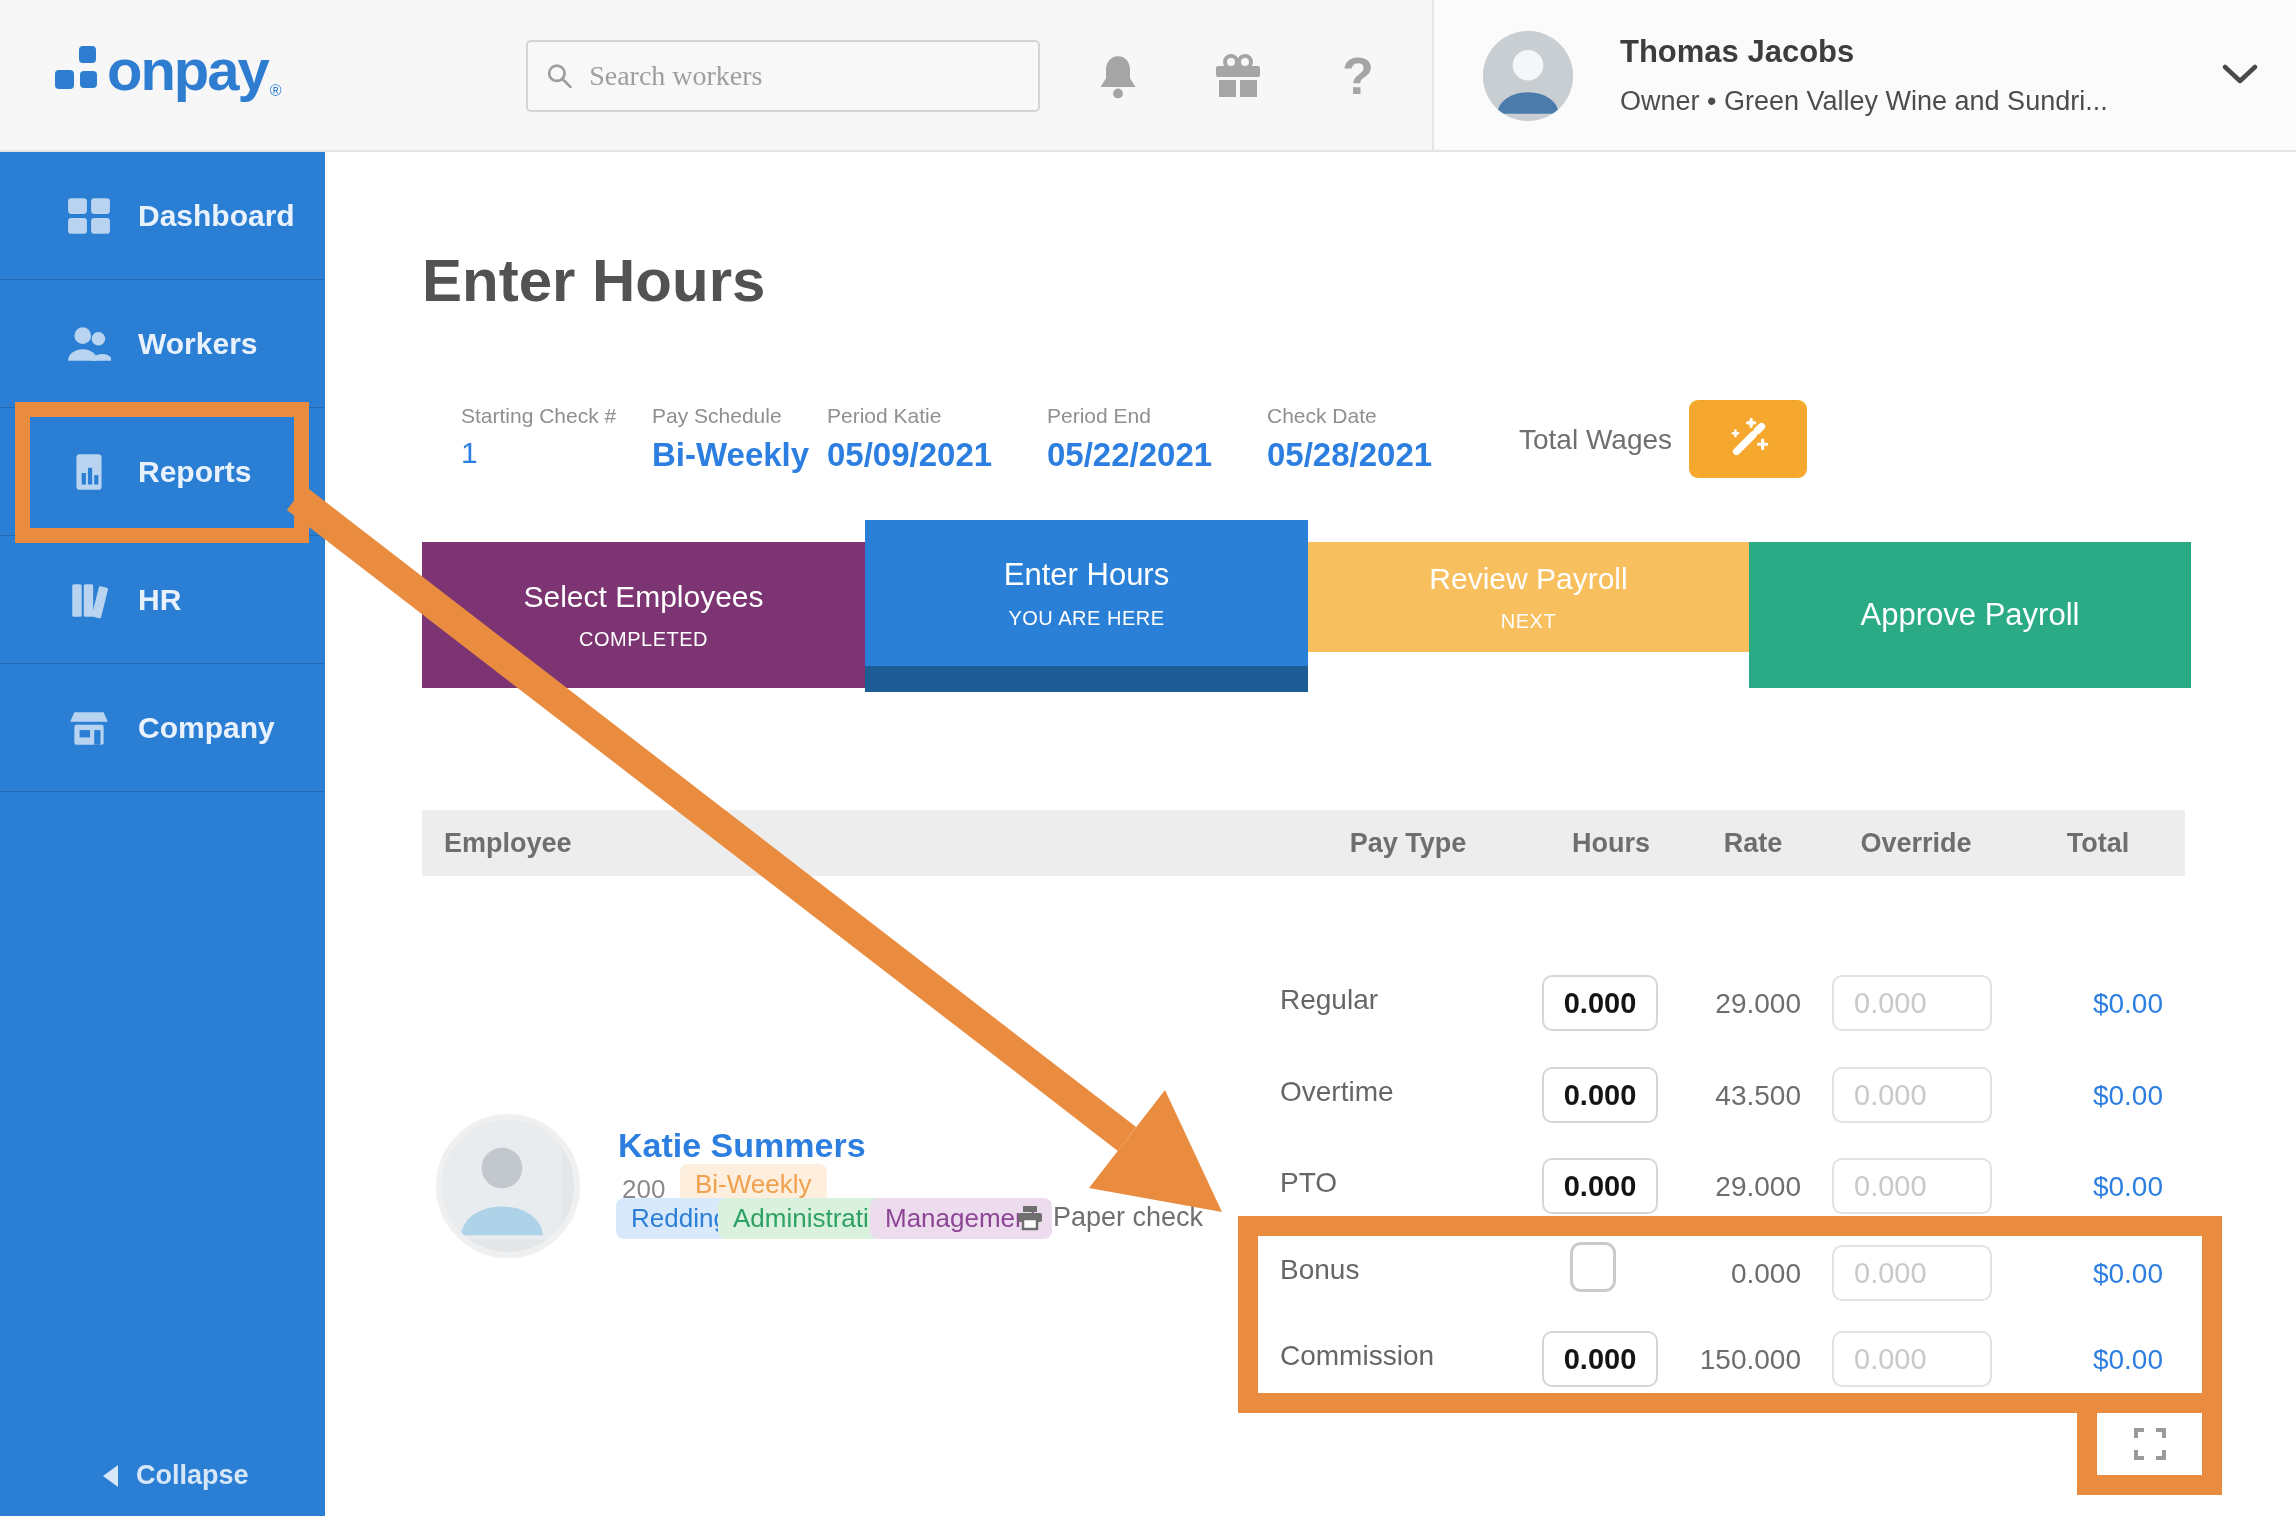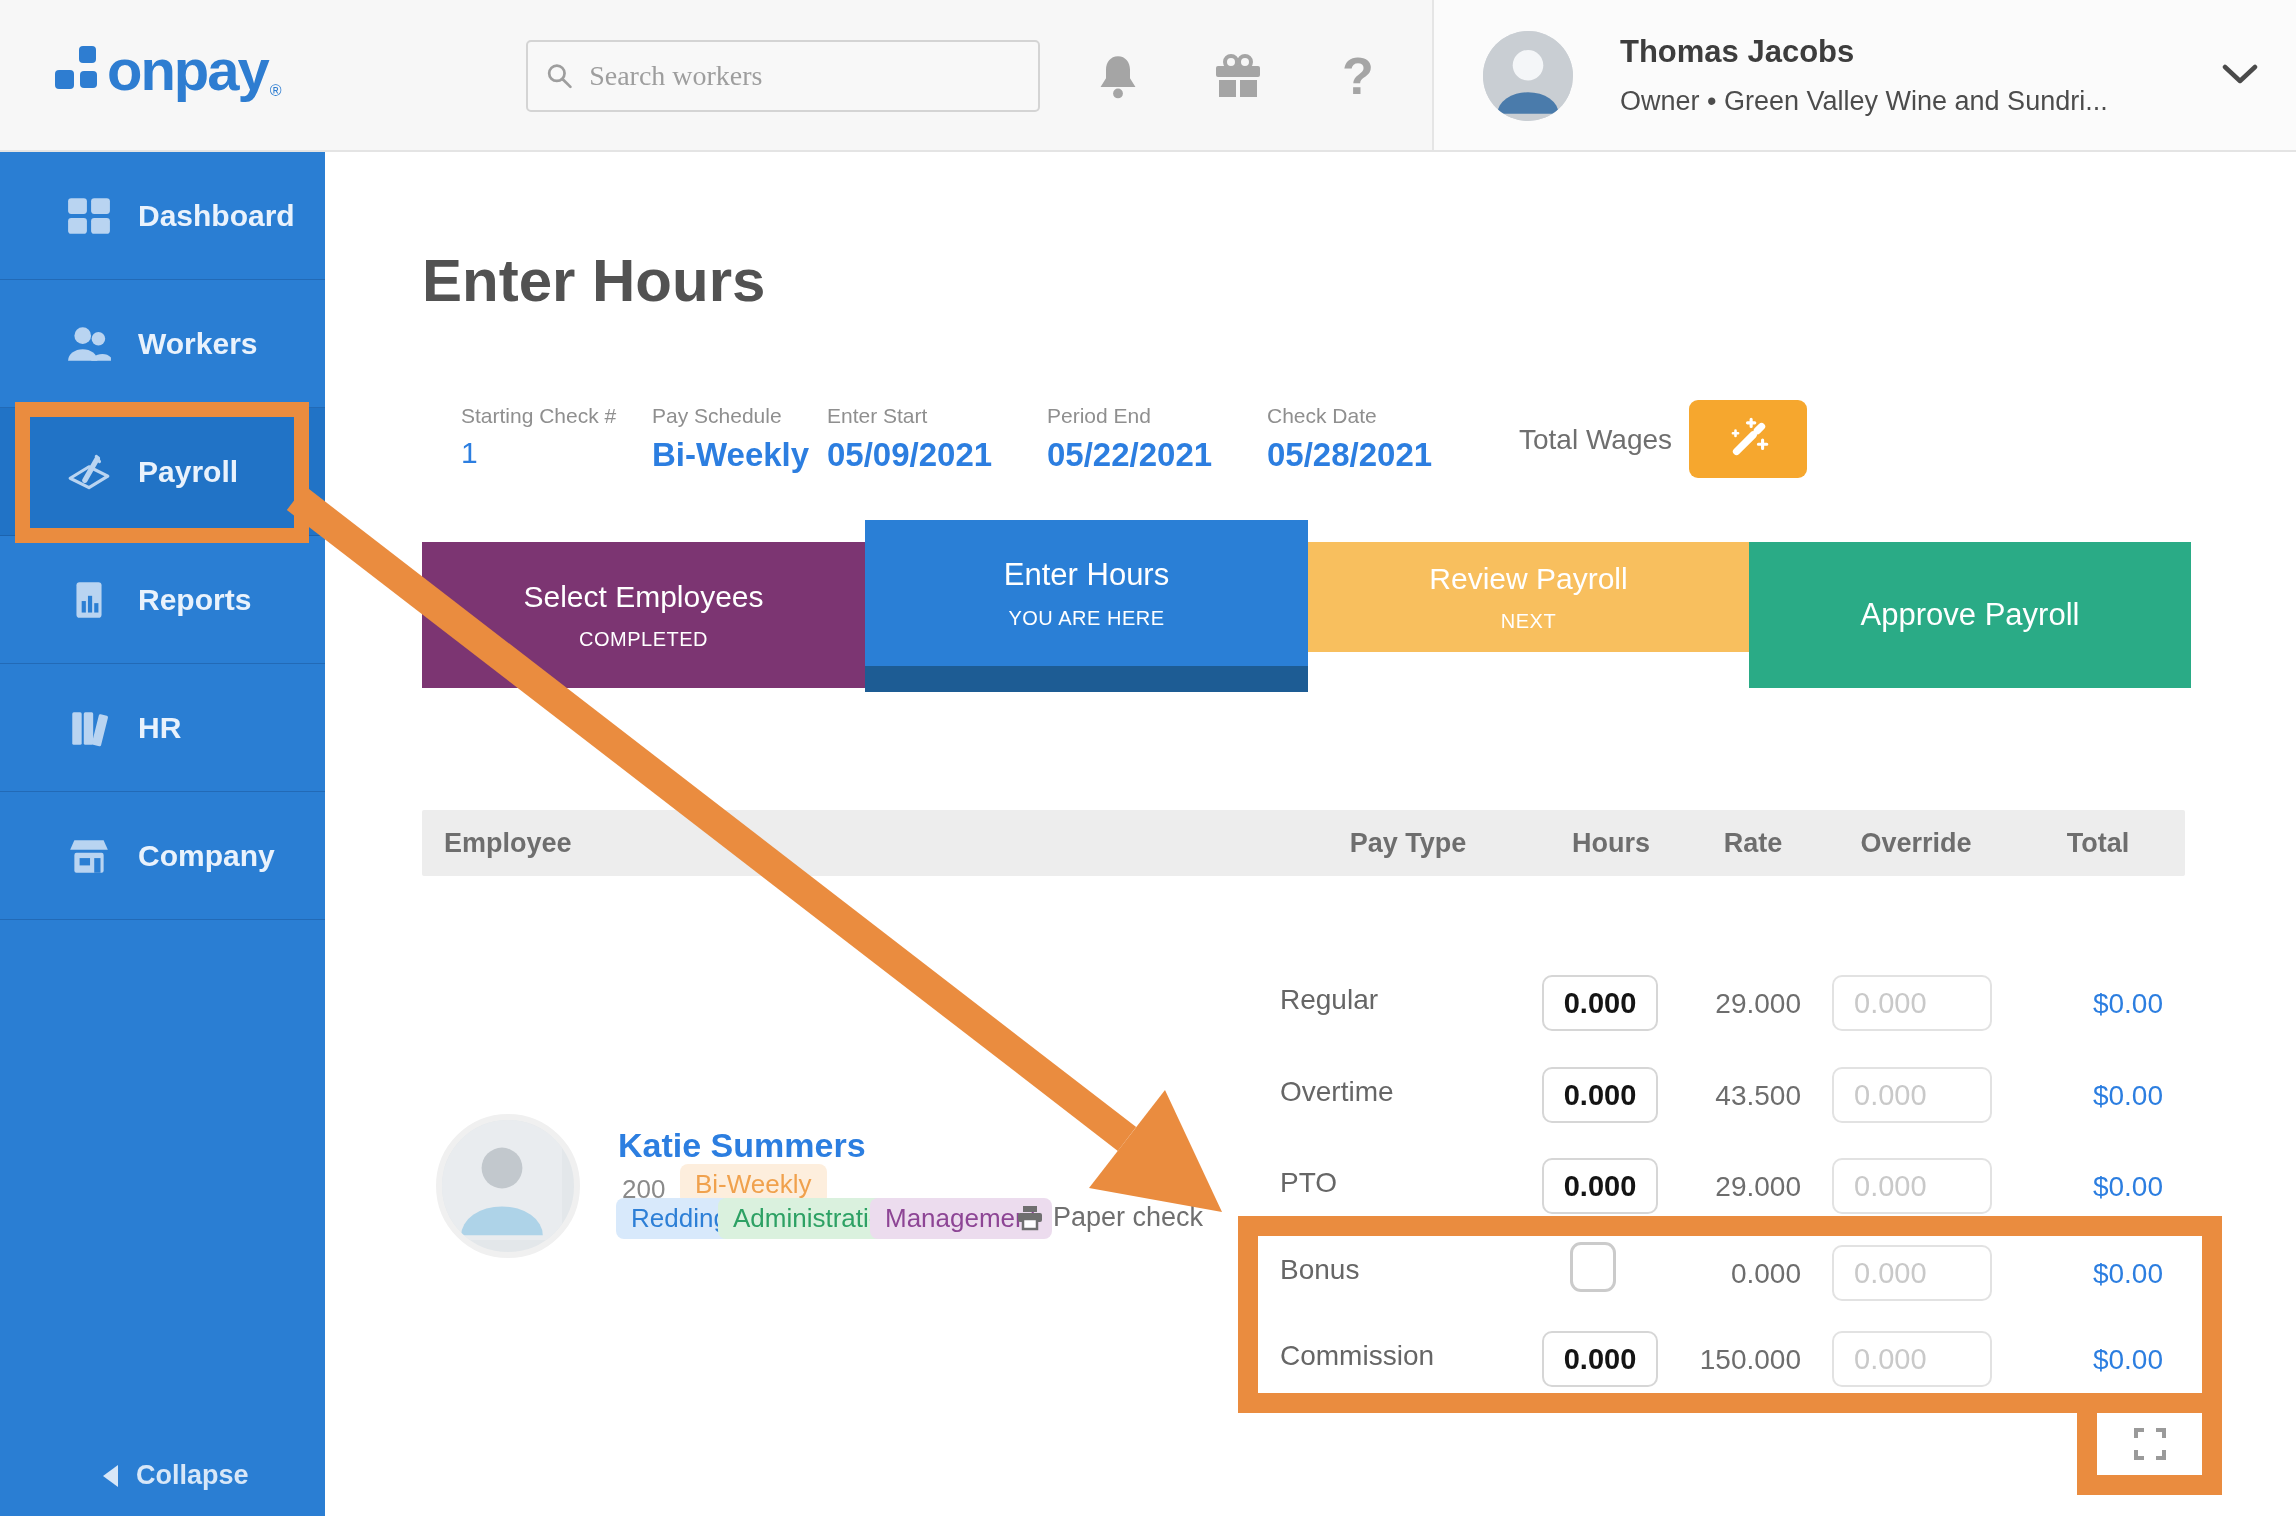--- a/index.html
+++ b/index.html
@@ -185,28 +185,20 @@
     <div class="side-item">
       <svg class="side-icon" viewBox="0 0 44 36">
         <circle cx="16" cy="10" r="8" fill="#b9d4f1"></circle>
         <circle cx="31" cy="13" r="6.5" fill="#b9d4f1"></circle>
         <path d="M2 34 a14 11 0 0 1 28 0 z" fill="#b9d4f1"></path>
         <path d="M24 34 a11 9 0 0 1 19 -3 v3 z" fill="#b9d4f1"></path>
       </svg>
       <span class="side-label">Workers</span>
     </div>
 
-    <div class="side-item active">
-      <svg class="side-icon" viewBox="0 0 44 36">
-        <path d="M4 24 L22 13 L40 22 L22 33 Z" fill="none" stroke="#b9d4f1" stroke-width="3" stroke-linejoin="round"></path>
-        <line x1="18" y1="26" x2="30" y2="5" stroke="#b9d4f1" stroke-width="5" stroke-linecap="round"></line>
-        <line x1="29" y1="3" x2="32" y2="8" stroke="#b9d4f1" stroke-width="3" stroke-linecap="round"></line>
-      </svg>
-      <span class="side-label">Payroll</span>
-    </div>
 
     <div class="side-item">
       <svg class="side-icon" viewBox="0 0 44 36">
         <rect x="10" y="1" width="24" height="34" rx="3" fill="#b9d4f1"></rect>
         <rect x="15" y="19" width="4" height="11" fill="#2a7ed3"></rect>
         <rect x="21" y="14" width="4" height="16" fill="#2a7ed3"></rect>
         <rect x="27" y="21" width="4" height="9" fill="#2a7ed3"></rect>
       </svg>
       <span class="side-label">Reports</span>
     </div>
@@ -241,21 +233,21 @@
 
   <div class="detail-field" style="left:461px;">
     <div class="detail-label">Starting Check #</div>
     <div class="detail-value plain">1</div>
   </div>
   <div class="detail-field" style="left:652px;">
     <div class="detail-label">Pay Schedule</div>
     <div class="detail-value">Bi-Weekly</div>
   </div>
   <div class="detail-field" style="left:827px;">
-    <div class="detail-label">Enter Start</div>
+    <div class="detail-label">Period Katie</div>
     <div class="detail-value">05/09/2021</div>
   </div>
   <div class="detail-field" style="left:1047px;">
     <div class="detail-label">Period End</div>
     <div class="detail-value">05/22/2021</div>
   </div>
   <div class="detail-field" style="left:1267px;">
     <div class="detail-label">Check Date</div>
     <div class="detail-value">05/28/2021</div>
   </div>

